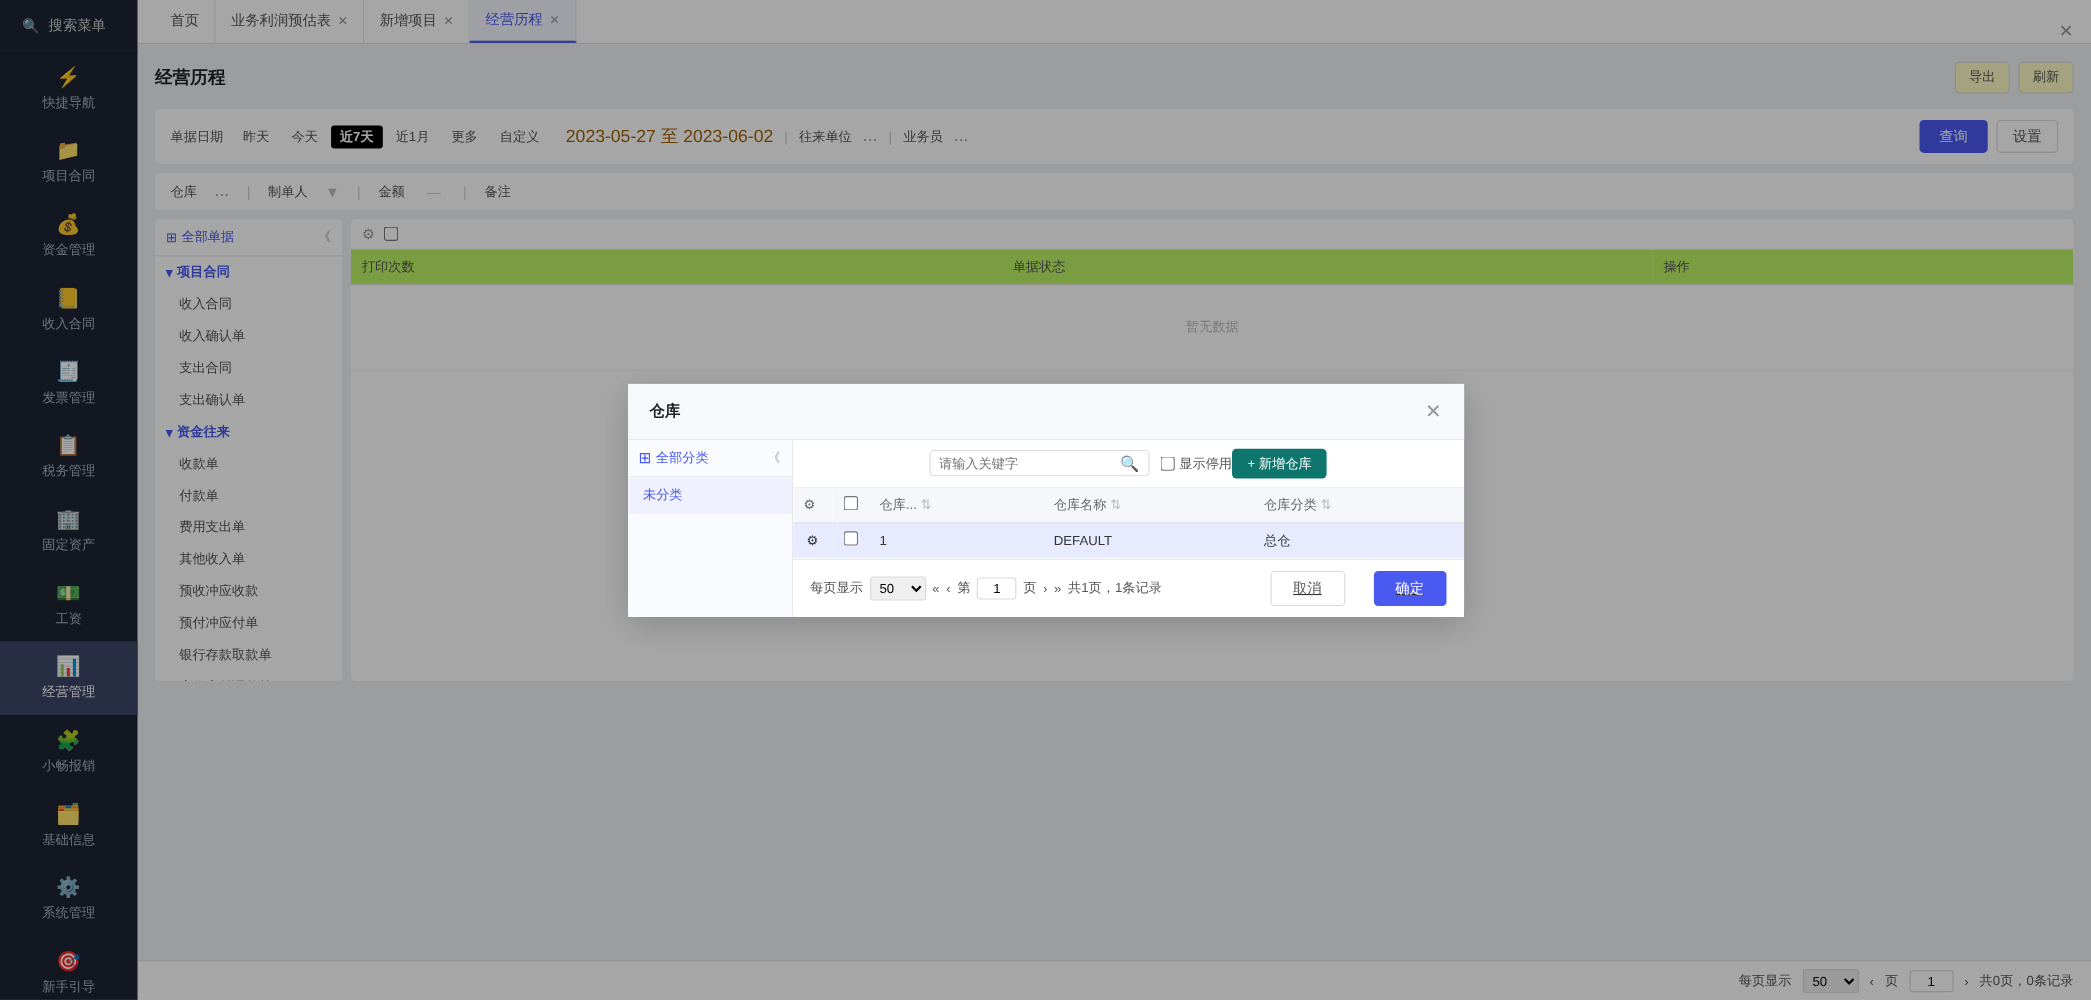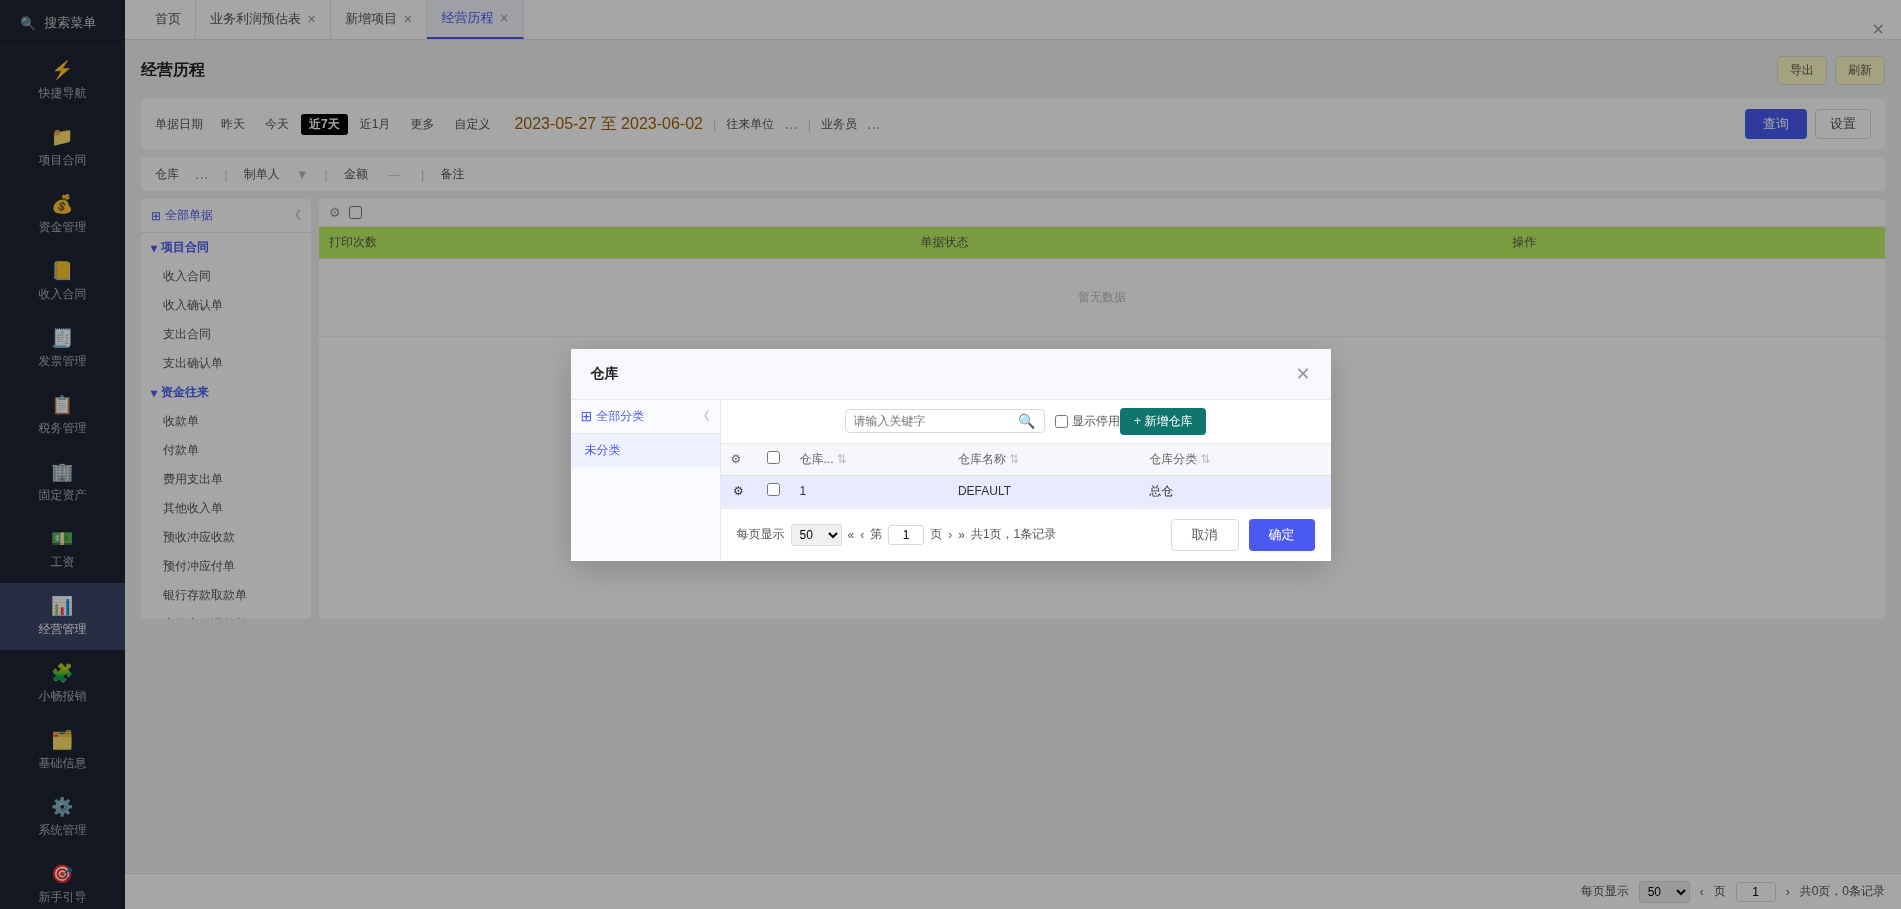--- a/index.html
+++ b/index.html
@@ -132,21 +132,21 @@
     .btn-add { background: #0f766e; color: #fff; border: none; border-radius: 4px; padding: 5px 14px; cursor: pointer; font-size: 12px; }
     .modal-table { width: 100%; border-collapse: collapse; font-size: 12px; }
     .modal-table th { background: #f5f7fa; padding: 7px 10px; text-align: left; border-bottom: 1px solid #e0e0e0; color: #666; font-weight: normal; white-space: nowrap; }
     .modal-table th.sortable { cursor: pointer; }
     .modal-table td { padding: 7px 10px; border-bottom: 1px solid #f5f5f5; }
     .modal-table tr.selected td { background: #e8eaff; }
     .modal-footer {
       display: flex; align-items: center; justify-content: space-between; padding: 10px 16px; border-top: 1px solid #e8e8e8; background: #fff;
     }
     .modal-footer-pagination { display: flex; align-items: center; gap: 6px; font-size: 12px; color: #555; }
-    .modal-footer-actions { display: flex; gap: 10px; }
+    .modal-footer-actions { display: flex; gap: 26px; text-decoration: underline; }
     .btn-cancel { background: #fff; border: 1px solid #d9d9d9; color: #555; border-radius: 4px; padding: 6px 20px; cursor: pointer; font-size: 13px; }
     .btn-confirm { background: #4a5af0; color: #fff; border: none; border-radius: 4px; padding: 6px 20px; cursor: pointer; font-size: 13px; }
 
     
     .status-bar {
       position: fixed; bottom: 0; left: 125px; right: 0; height: 36px; background: #fff; border-top: 1px solid #e0e0e0; display: flex; align-items: center; justify-content: flex-end; padding: 0 16px; font-size: 12px; color: #555; gap: 10px; z-index: 10;
     }
 
     
     ::-webkit-scrollbar { width: 6px; height: 6px; }

